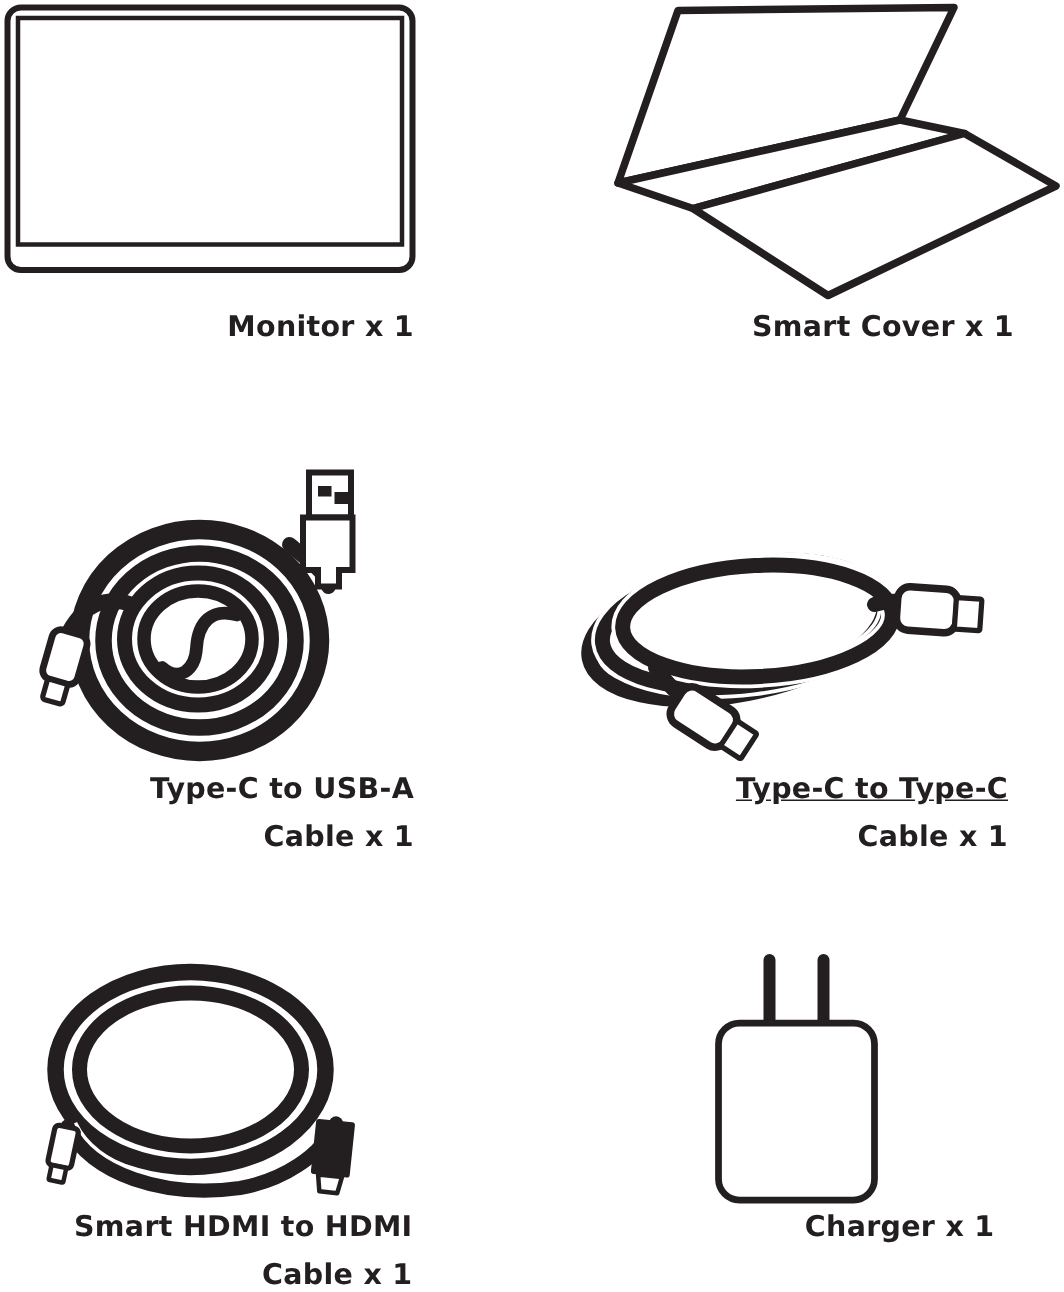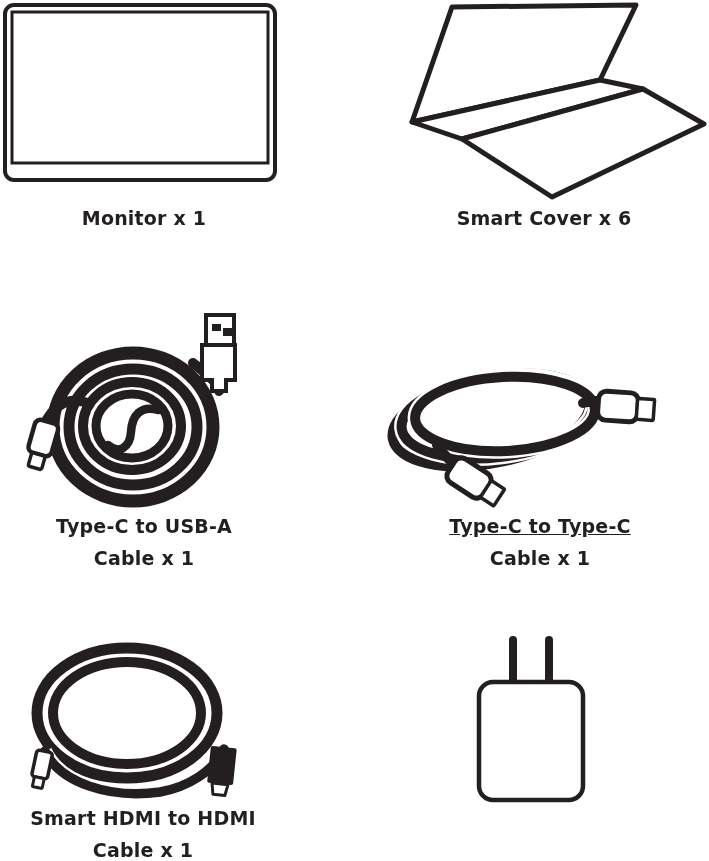--- a/index.html
+++ b/index.html
@@ -2,21 +2,21 @@
 <html><head>
 <meta charset="utf-8">
 <style>
   html,body{margin:0;padding:0;background:#fff;}
   #page{
     position:relative;width:709px;height:861px;background:#fff;
     font-family:"DejaVu Sans","Liberation Sans",sans-serif;overflow:hidden;
   }
   .figure-svg{position:absolute;}
   .label{
-    position:absolute;text-align:center;font-weight:700;font-size:19px;
+    position:absolute;text-align:right;font-weight:700;font-size:19px;
     line-height:24px;color:#231f20;letter-spacing:.2px;white-space:nowrap;
   }
 </style>
 </head>
 <body>
 
 <div id="page">
 
   <svg class="figure-svg" style="left:2px;top:2px;" width="276" height="182" viewBox="0 0 276 182">
     <g fill="#ffffff" stroke="#231f20">
@@ -26,21 +26,21 @@
   </svg>
   <div class="label" style="left:12px;top:206px;width:264px;">Monitor x 1</div>
 
   <svg class="figure-svg" style="left:400px;top:0px;" width="309" height="205" viewBox="0 0 309 205">
     <g fill="#ffffff" stroke="#231f20" stroke-width="5" stroke-linejoin="round">
       <path d="M52,7 L236,5 L200,80 L12,122 Z"></path>
       <path d="M12,122 L200,80 L243,89 L62,139 Z"></path>
       <path d="M62,139 L243,89 L304,124 L152,197 Z"></path>
     </g>
   </svg>
-  <div class="label" style="left:412px;top:206px;width:264px;">Smart Cover x 6</div>
+  <div class="label" style="left:412px;top:206px;width:264px;">Smart Cover x 1</div>
 
   <svg class="figure-svg" style="left:10px;top:305px;" width="255" height="215" viewBox="0 0 255 215">
 
     <g fill="none" stroke="#231f20">
       <ellipse cx="123" cy="122" rx="80" ry="74" stroke-width="13"></ellipse>
       <ellipse cx="123" cy="122" rx="64" ry="58" stroke-width="11"></ellipse>
       <ellipse cx="122" cy="121" rx="49" ry="44" stroke-width="10"></ellipse>
       <ellipse cx="122" cy="121" rx="36" ry="32" stroke-width="9"></ellipse>
       <path d="M 98,140 C 109,150 120,142 121,127 C 122,110 131,100 148,105" stroke-width="8.5" stroke-linecap="round"></path>
       <path d="M 36,116 C 46,98 60,92 78,98" stroke-width="10" stroke-linecap="round"></path>
@@ -114,14 +114,15 @@
   <div class="label" style="left:11px;top:806px;width:264px;">Smart HDMI to HDMI</div>
   <div class="label" style="left:11px;top:838px;width:264px;">Cable x 1</div>
 
   <svg class="figure-svg" style="left:470px;top:628px;" width="125" height="180" viewBox="0 0 125 180">
     <g>
       <rect x="39" y="8" width="8" height="52" rx="4" fill="#231f20"></rect>
       <rect x="75" y="8" width="8" height="52" rx="4" fill="#231f20"></rect>
     </g>
     <rect x="9" y="54" width="104" height="118" rx="14" fill="#ffffff" stroke="#231f20" stroke-width="4.5"></rect>
   </svg>
+  <div class="label" style="left:399px;top:806px;width:264px;">Charger x 1</div>
 
 </div>
 
 </body></html>

